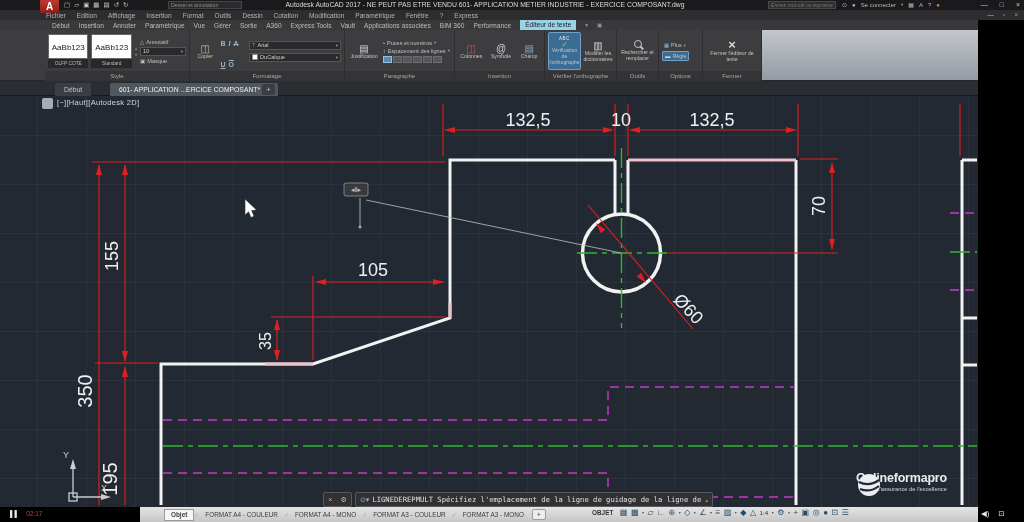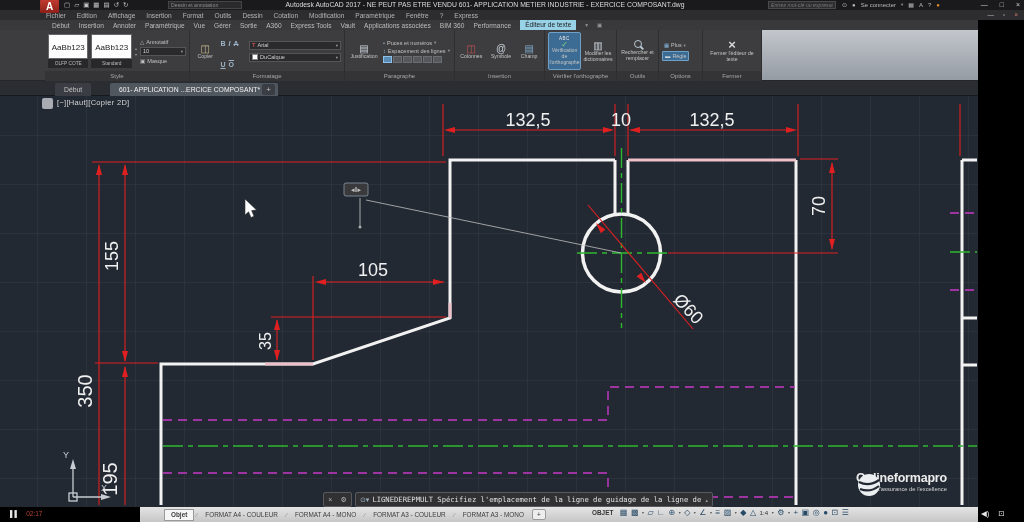--- a/index.html
+++ b/index.html
@@ -429,21 +429,21 @@
         <rect x="69" y="493" width="8" height="8"></rect>
         <text x="66" y="458" font-size="9" fill="#c8ccd2" stroke="none" text-anchor="middle">Y</text>
         <text x="104" y="491" font-size="9" fill="#c8ccd2" stroke="none" text-anchor="middle">X</text>
       </g>
 
       <g>
         <path d="M245,199 L245,215 L248.6,211.8 L251,217.5 L254,216.2 L251.6,210.6 L256.5,210 Z" fill="#ffffff" stroke="#333" stroke-width="0.6"></path>
       </g>
     </svg>
     <div class="vp-widget"></div>
-    <div class="vp-controls">[−][Haut][Copier 2D]</div>
+    <div class="vp-controls">[−][Haut][Autodesk 2D]</div>
     <div class="watermark">
       <svg width="26" height="26" viewBox="0 0 26 26">
         <circle cx="13" cy="13" r="11" fill="#eceff1"></circle>
         <path d="M3,10 Q13,15 23,8" stroke="#232933" stroke-width="2.2" fill="none"></path>
         <path d="M4,17 Q14,21 23,14" stroke="#232933" stroke-width="2.2" fill="none"></path>
       </svg>
       <div>
         <div class="wm-name">Onlineformapro</div>
         <div class="wm-tag">L'assurance de l'excellence</div>
       </div>

